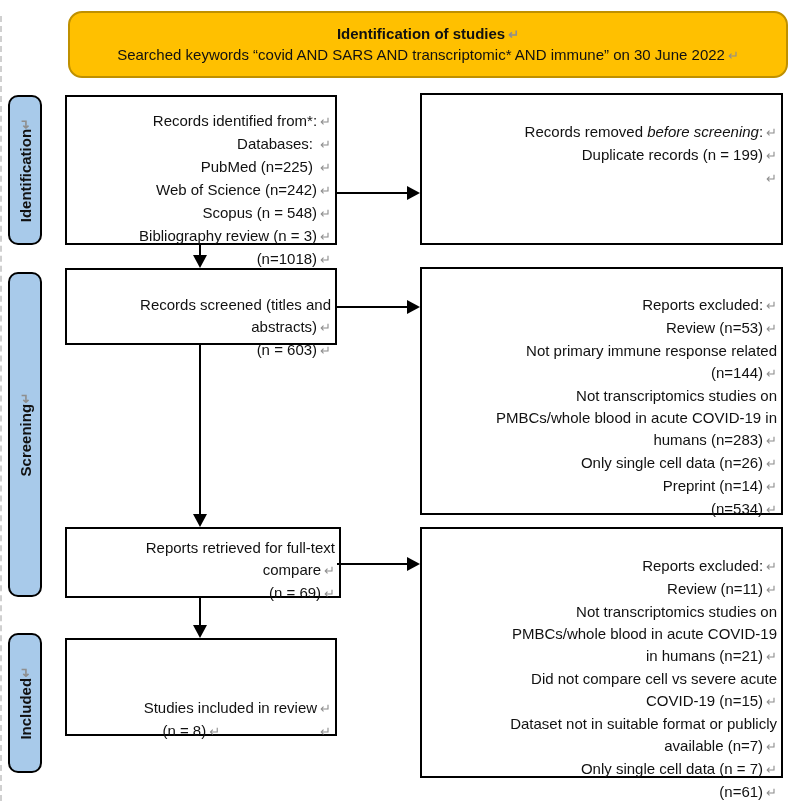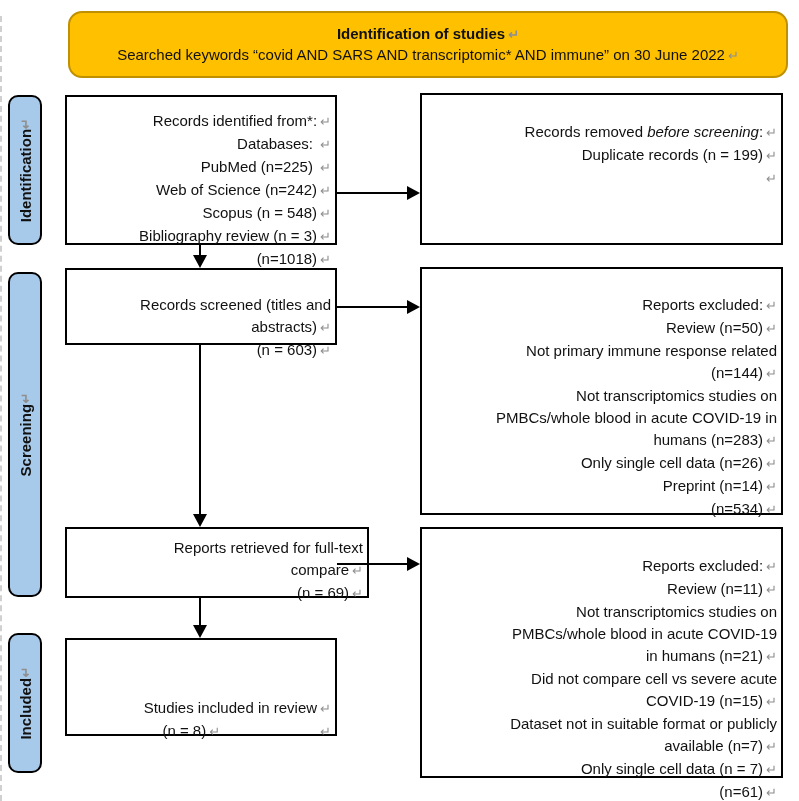--- a/index.html
+++ b/index.html
@@ -29,21 +29,21 @@
   #sb-identification{top:95px; height:150px;}
   #sb-screening{top:272px; height:325px;}
   #sb-included{top:633px; height:140px;}
   .vtext{writing-mode:vertical-rl; transform:rotate(180deg);
     font-weight:bold; white-space:nowrap;}
   
   .wbox{position:absolute; box-sizing:border-box; background:#fff;
     border:2px solid #000;}
   #b1{left:65px; top:95px;  width:272px; height:150px; padding:13px 4px 0 10px;}
   #b2{left:65px; top:268px; width:272px; height:77px;  padding:24px 4px 0 10px;}
-  #b3{left:65px; top:527px; width:304px; height:71px;  padding:8px 4px 0 10px;}
+  #b3{left:65px; top:527px; width:276px; height:71px;  padding:8px 4px 0 10px;}
   #b4{left:65px; top:638px; width:272px; height:98px; padding:57px 4px 0 10px;}
   #r1{left:420px; top:93px;  width:363px; height:152px; padding:26px 4px 0 12px;}
   #r2{left:420px; top:267px; width:363px; height:248px; padding:25px 4px 0 12px;}
   #r3{left:420px; top:527px; width:363px; height:251px; padding:26px 4px 0 12px;}
   .tline{line-height:22px; white-space:nowrap;text-align:right;}
   .ind0{padding-left:0;} .ind1{padding-left:27px;} .ind2{padding-left:67px;}
   .it{font-style:italic;}
   .mark{color:var(--mark); font-size:13px; margin-left:3px;}
   .mark.extra{margin-left:100px;}
   
@@ -101,21 +101,21 @@
       <div class="tline ind1"><span>Duplicate records (n = 199)</span><span class="mark">↵</span></div>
       <div class="tline ind1"><span></span><span class="mark">↵</span></div>
     </div>
   <div class="wbox" id="b2">
       <div class="tline ind0"><span>Records screened (titles and</span></div>
       <div class="tline ind0"><span>abstracts)</span><span class="mark">↵</span></div>
       <div class="tline ind0"><span>(n = 603)</span><span class="mark">↵</span></div>
     </div>
   <div class="wbox" id="r2">
       <div class="tline ind0"><span>Reports excluded:</span><span class="mark">↵</span></div>
-      <div class="tline ind1"><span>Review (n=50)</span><span class="mark">↵</span></div>
+      <div class="tline ind1"><span>Review (n=53)</span><span class="mark">↵</span></div>
       <div class="tline ind1"><span>Not primary immune response related</span></div>
       <div class="tline ind1"><span>(n=144)</span><span class="mark">↵</span></div>
       <div class="tline ind1"><span>Not transcriptomics studies on</span></div>
       <div class="tline ind1"><span>PMBCs/whole blood in acute COVID-19 in</span></div>
       <div class="tline ind1"><span>humans (n=283)</span><span class="mark">↵</span></div>
       <div class="tline ind1"><span>Only single cell data (n=26)</span><span class="mark">↵</span></div>
       <div class="tline ind1"><span>Preprint (n=14)</span><span class="mark">↵</span></div>
       <div class="tline ind0"><span>(n=534)</span><span class="mark">↵</span></div>
     </div>
   <div class="wbox" id="b3">

